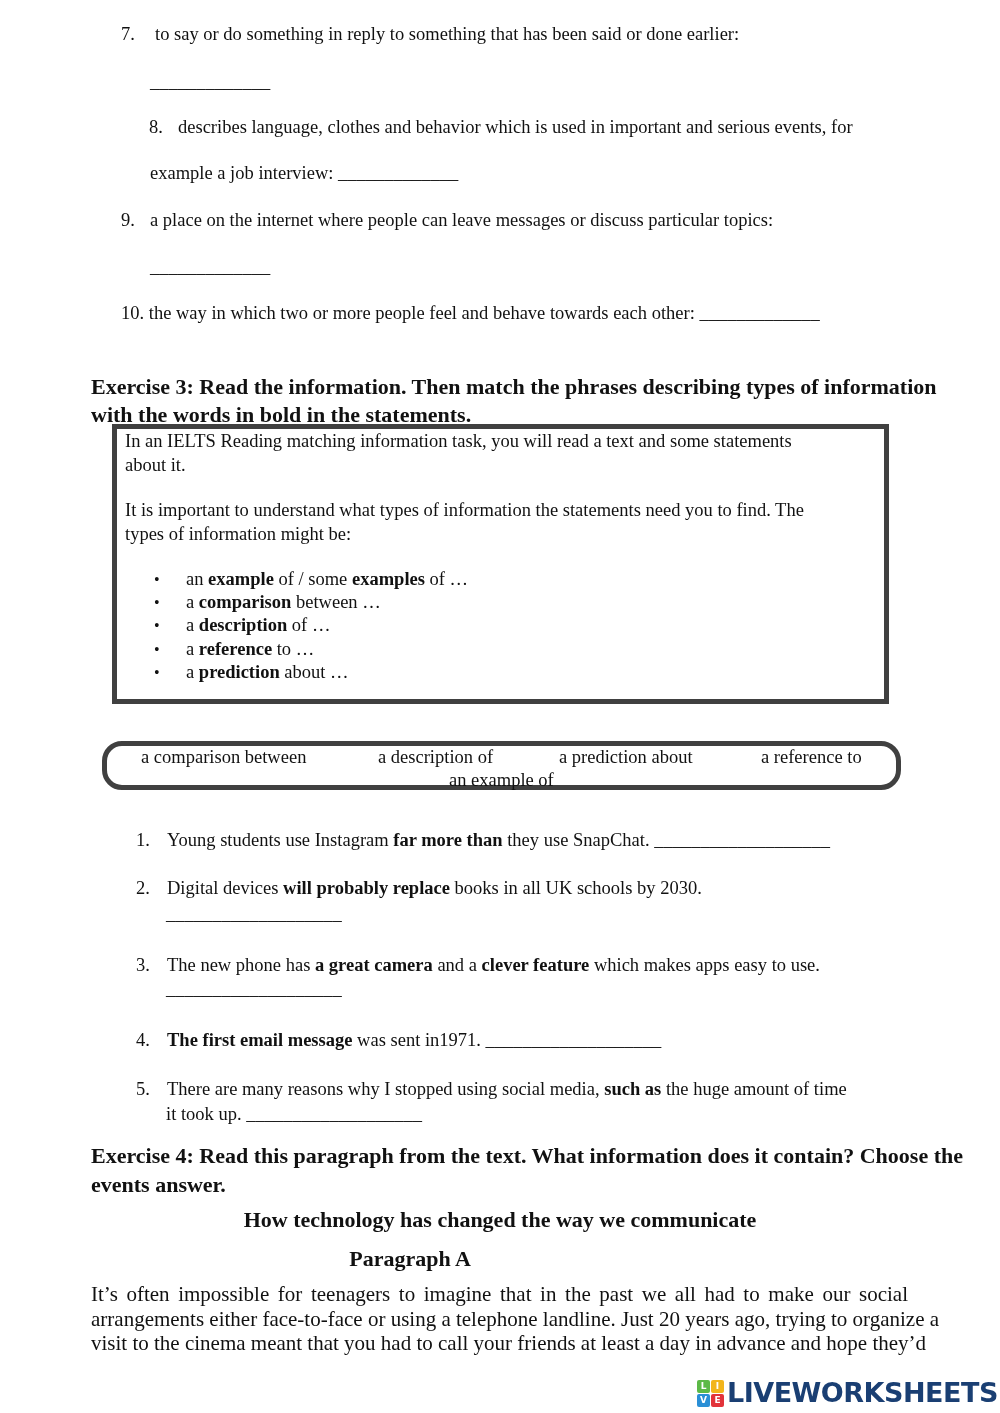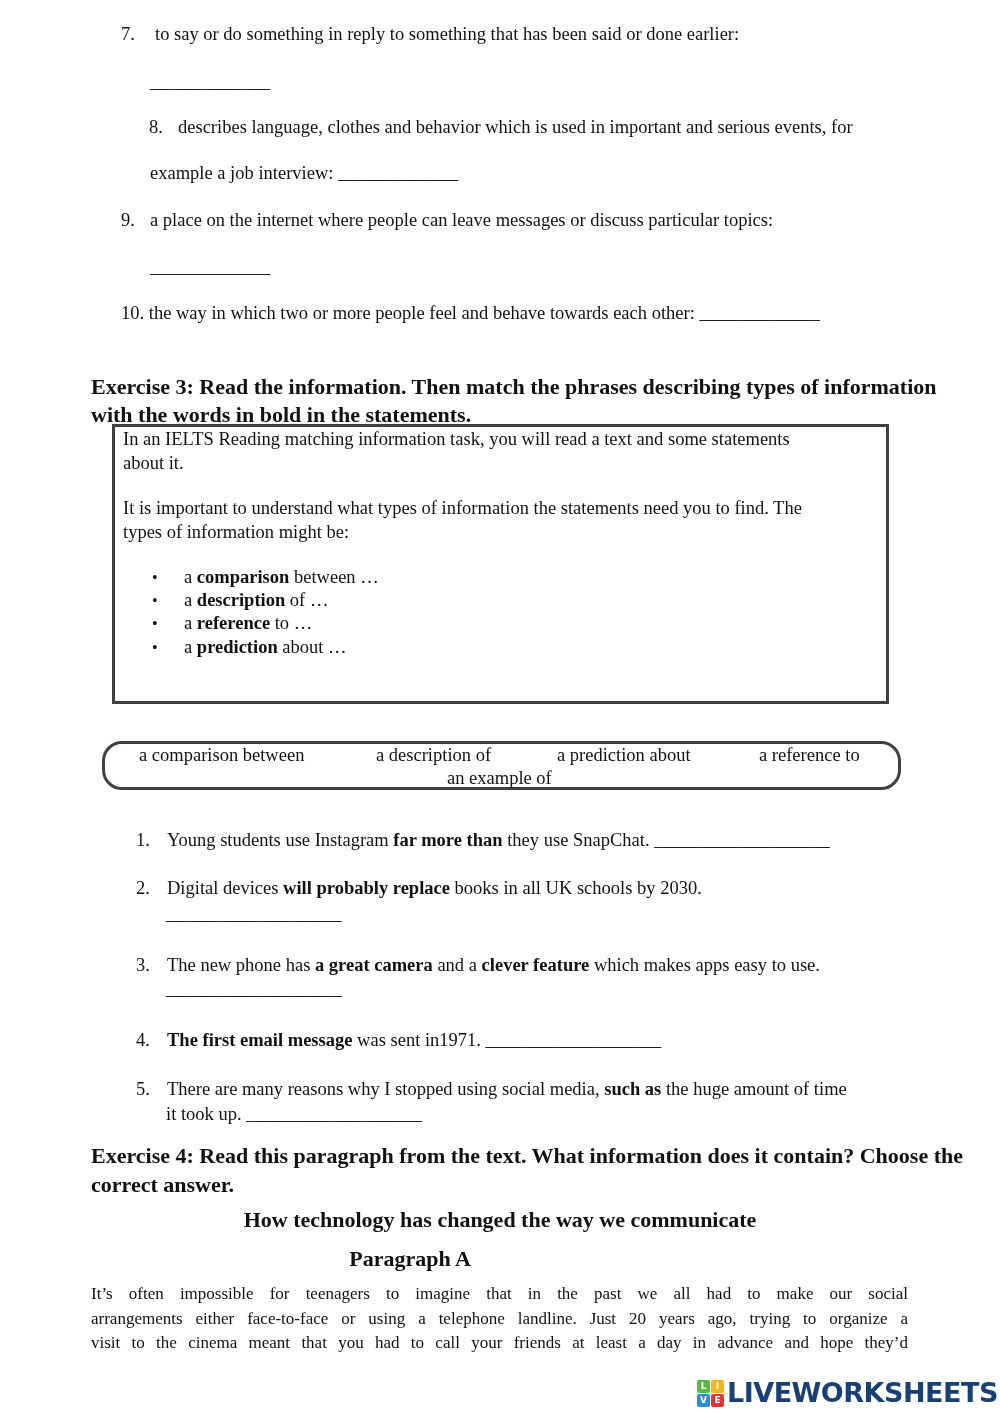--- a/index.html
+++ b/index.html
@@ -7,28 +7,28 @@
     width: 1000px; height: 1413px; overflow: hidden;
     background: #ffffff; color: #111111;
     font-family: "Liberation Serif", "DejaVu Serif", serif;
     font-size: 18.5px; position: relative;
   }
   .abs { position: absolute; white-space: nowrap; }
   .num { display: inline-block; }
   b, .bold { font-weight: bold; }
   .heading { font-weight: bold; font-size: 22px; }
   .box {
-    position: absolute; border: 3px solid #404040; box-sizing: border-box;
+    position: absolute; border: 5px solid #404040; box-sizing: border-box;
   }
   .bullets { list-style: none; margin: 0; padding: 0; }
   .bullets li { position: relative; height: 23.2px; line-height: 23.2px; padding-left: 69px; white-space: nowrap; }
   .bullets li::before { content: "•"; position: absolute; left: 37px; font-size: 16px; }
   .para {
     position: absolute; left: 91px; width: 817px; text-align: justify;
-    line-height: 24.5px; font-size: 17px;
+    line-height: 24.5px; font-size: 21px;
   }
   .para span.line { display: block; text-align-last: justify; white-space: nowrap; }
   .logo { position: absolute; left: 697px; top: 1379px; display: flex; align-items: center; }
   .logo-grid { display: grid; grid-template-columns: 13px 13px; grid-template-rows: 13px 13px; gap: 1px; margin-right: 3px; }
   .logo-grid span { font-family: "DejaVu Sans", sans-serif; font-size: 9px; font-weight: bold; color: #fff; display:flex; align-items:center; justify-content:center; border-radius: 2px; }
   .logo-text { font-family: "DejaVu Sans", sans-serif; font-weight: bold; font-size: 27px; color: #1a3f73; letter-spacing: -0.5px; line-height: 28px; }
 </style>
 </head>
 <body>
 
@@ -64,20 +64,21 @@
 <div class="box" style="left:112px; top:424px; width:777px; height:280px;">
   <div class="abs" style="left:8px; top:1px; line-height:23.5px;">
     <div>In an IELTS Reading matching information task, you will read a text and some statements</div>
     <div>about it.</div>
   </div>
   <div class="abs" style="left:8px; top:70px; line-height:23.5px;">
     <div>It is important to understand what types of information the statements need you to find. The</div>
     <div>types of information might be:</div>
   </div>
   <ul class="bullets" style="position:absolute; left:0; top:139px;">
+    <li><span>an </span><b>example</b><span> of / some </span><b>examples</b><span> of …</span></li>
     <li><span>a </span><b>comparison</b><span> between …</span></li>
     <li><span>a </span><b>description</b><span> of …</span></li>
     <li><span>a </span><b>reference</b><span> to …</span></li>
     <li><span>a </span><b>prediction</b><span> about …</span></li>
   </ul>
 </div>
 
 <div class="box" style="left:102px; top:741px; width:799px; height:49px;border-radius:20px;">
   <span class="abs" style="left:34px; top:1px;">a comparison between</span>
   <span class="abs" style="left:271px; top:1px;">a description of</span>
@@ -109,21 +110,21 @@
 <div class="abs" style="left:136px; top:1079px;">
   <span class="num" style="width:31px;">5.</span><span>There are many reasons why I stopped using social media, </span><b>such as</b><span> the huge amount of time</span>
 </div>
 <div class="abs" style="left:166px; top:1104px;">
   <span>it took up.</span>
   <span>___________________</span>
 </div>
 
 <div class="abs heading" style="left:91px; top:1143px;">
   <div>Exercise 4: Read this paragraph from the text. What information does it contain? Choose the</div>
-  <div style="margin-top:3px;">correct answer.</div>
+  <div style="margin-top:3px;">events answer.</div>
 </div>
 
 <div class="abs heading" style="left:0; width:1000px; text-align:center; top:1207px;">How technology has changed the way we communicate</div>
 <div class="abs heading" style="left:0; width:820px; text-align:center; top:1246px;">Paragraph A</div>
 
 <div class="para" style="top:1282px;">
   <span class="line">It’s often impossible for teenagers to imagine that in the past we all had to make our social</span>
   <span class="line">arrangements either face-to-face or using a telephone landline. Just 20 years ago, trying to organize a</span>
   <span class="line">visit to the cinema meant that you had to call your friends at least a day in advance and hope they’d</span>
 </div>

